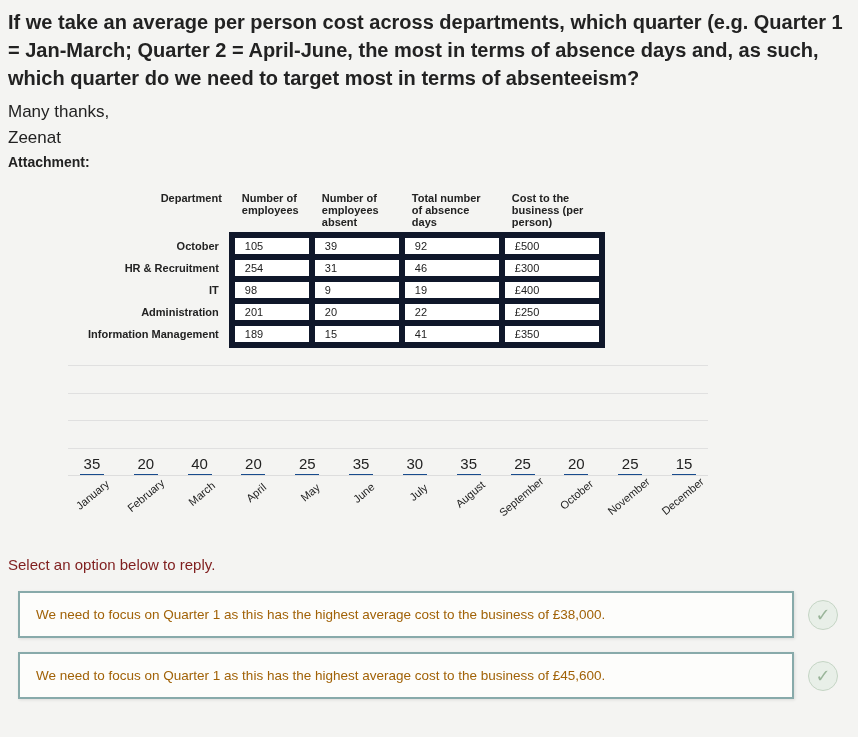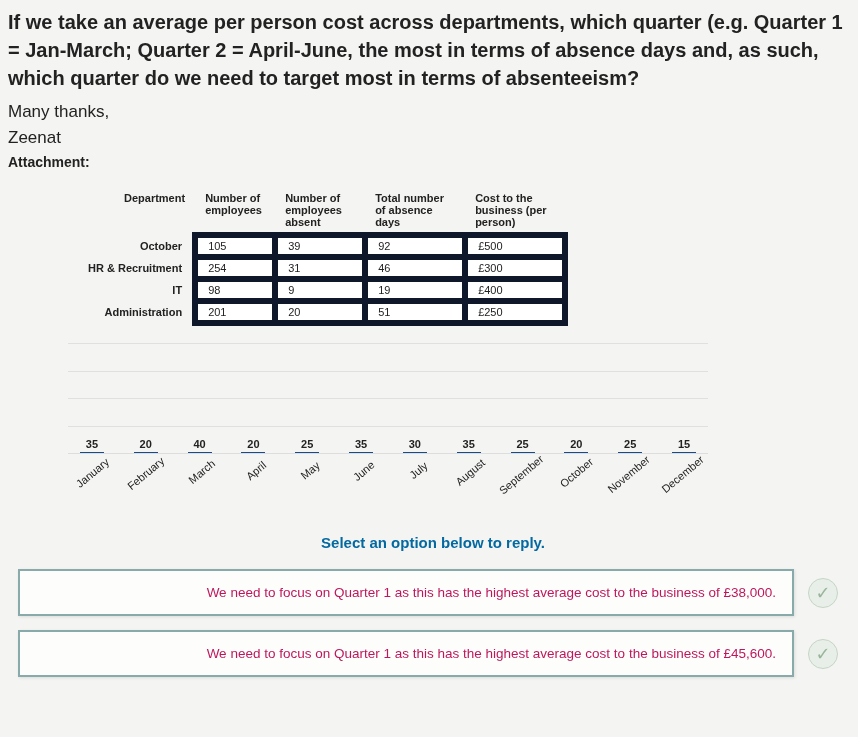--- a/index.html
+++ b/index.html
@@ -33,39 +33,39 @@
     align-items: flex-end;
     height: 110px;
     gap: 14px;
     padding: 0 4px;
   }
   .chart::before, .chart::after {
     content:""; position:absolute; left:0; right:0; border-top:1px solid #ddd;
   }
   .gridline { position:absolute; left:0; right:0; border-top:1px solid #e0e0e0; }
   .bar-group { flex:1; display:flex; flex-direction:column; align-items:center; position:relative; }
-  .bar-val { font-size: 11px; margin-bottom: 2px; font-weight:bold;}
+  .bar-val { font-size: 15px; margin-bottom: 2px; font-weight:normal;}
   .bar { width: 24px; background: #1f5aa6; border:1px solid #184b8c;}
   .bar-label {
     position: absolute; top: 100%; left: 50%;
     transform-origin: left top; transform: rotate(-40deg) translate(-70%, 4px);
     font-size: 11px; white-space: nowrap; margin-top:6px;
   }
   .reply-prompt {
-    text-align: center; font-size: 15px; color: #0369a1;
-    margin: 80px 0 18px 0; font-weight: bold;
+    text-align: left; font-size: 15px; color: #7f1d1d;
+    margin: 80px 0 18px 0; font-weight: normal;
   }
   .option-row {
     display: flex; align-items: center; gap: 14px;
     margin: 10px 20px 14px 10px;
   }
   .option-btn {
     flex: 1; border: 2px solid #8aa; background: #fdfdfb;
-    padding: 14px 16px; font-size: 13.5px; text-align: right;
-    color: #be185d; cursor: pointer; box-shadow: 1px 1px 3px rgba(0,0,0,0.1);
+    padding: 14px 16px; font-size: 13.5px; text-align: left;
+    color: #a16207; cursor: pointer; box-shadow: 1px 1px 3px rgba(0,0,0,0.1);
   }
   .check-circle {
     width: 30px; height: 30px; border-radius: 50%;
     background: #e8efe8; border: 1px solid #c5d5c5;
     display: flex; align-items: center; justify-content: center;
     color: #9ab59a; cursor: pointer; font-size: 18px;
   }
 </style>
 </head>
 <body>
@@ -105,22 +105,29 @@
           <td class="dept">IT</td>
           <td>98</td>
           <td>9</td>
           <td>19</td>
           <td>£400</td>
         </tr>
         <tr>
           <td class="dept">Administration</td>
           <td>201</td>
           <td>20</td>
-          <td>51</td>
+          <td>22</td>
           <td>£250</td>
+        </tr>
+        <tr>
+          <td class="dept">Information Management</td>
+          <td>189</td>
+          <td>15</td>
+          <td>41</td>
+          <td>£350</td>
         </tr>
       </tbody>
   </table>
 </div>
 
 <div class="chart-wrap">
   <div class="chart" id="chart">
     <div class="gridline" style="bottom:0%"></div>
     <div class="gridline" style="bottom:25%"></div>
     <div class="gridline" style="bottom:50%"></div>

